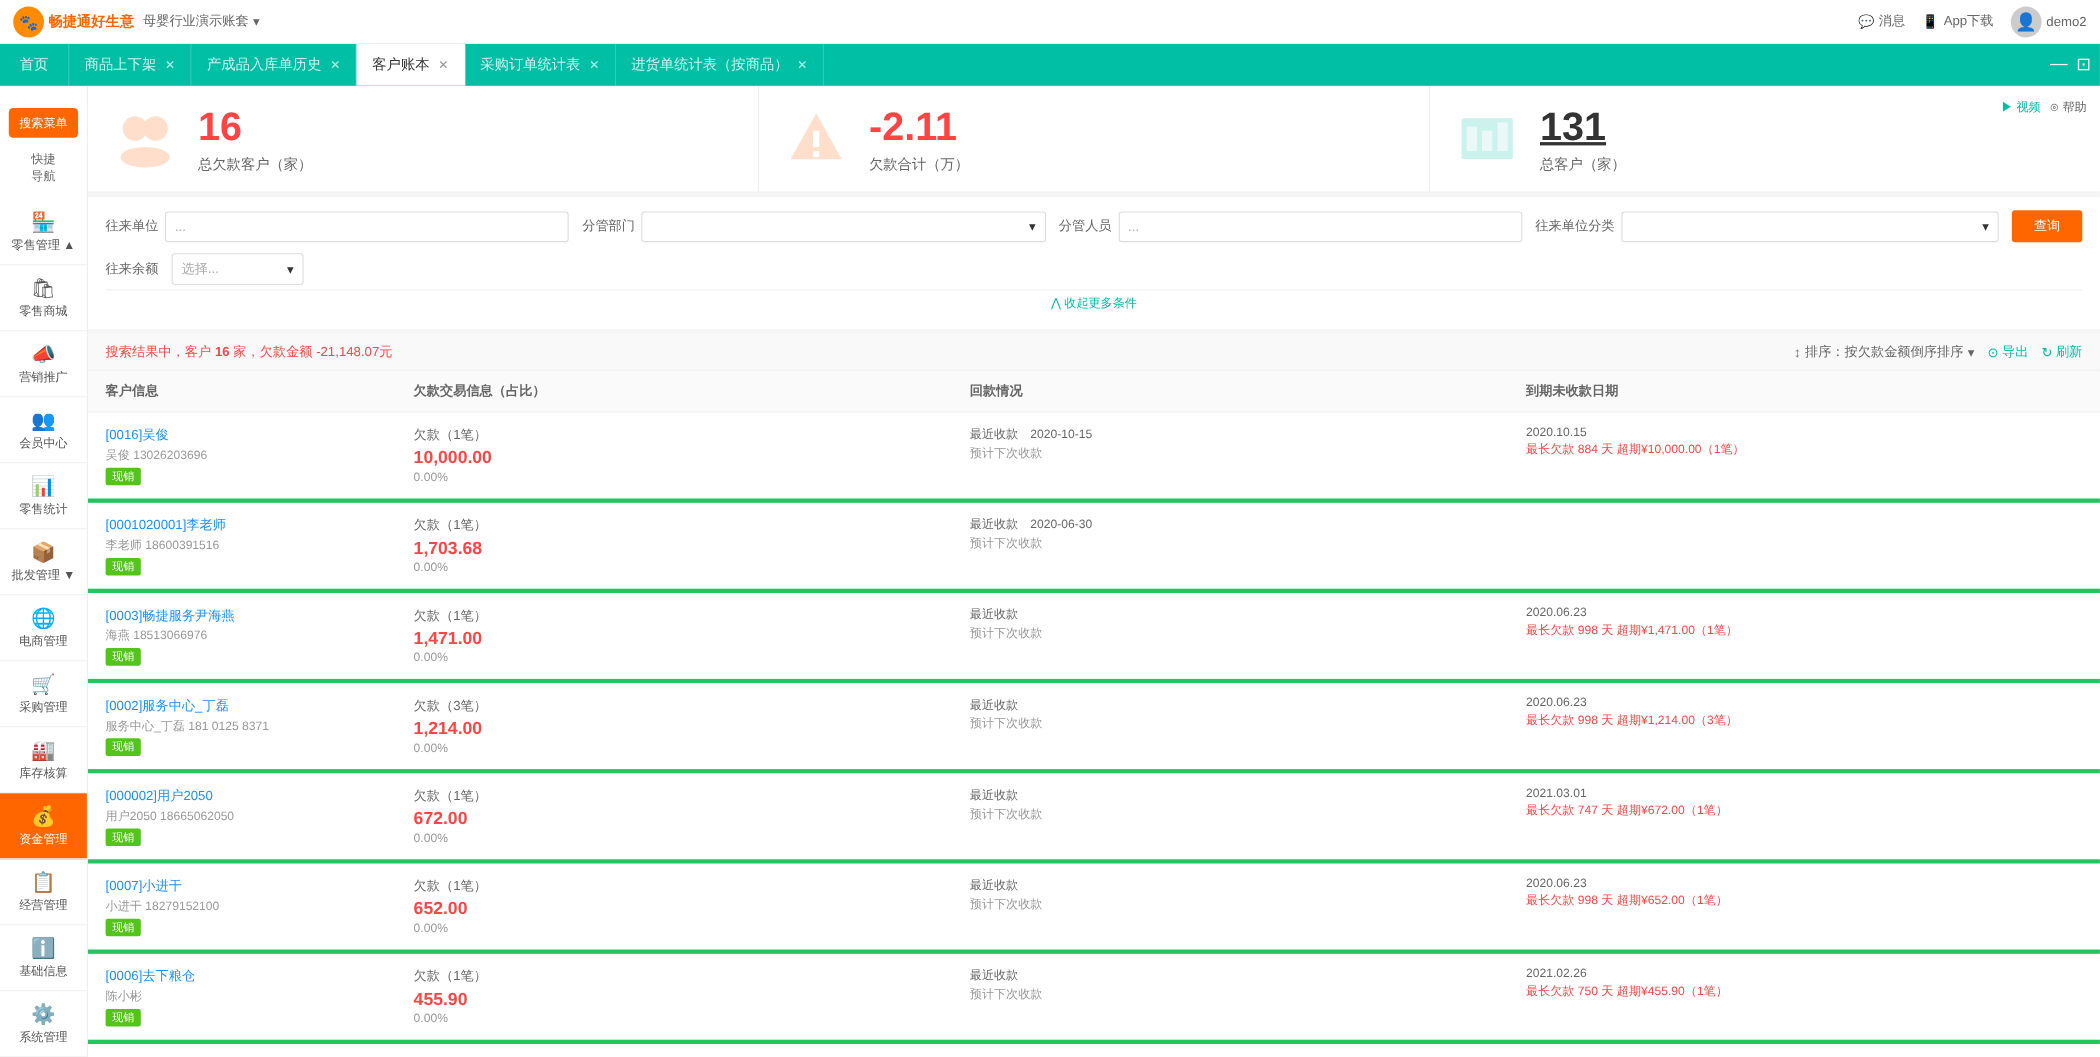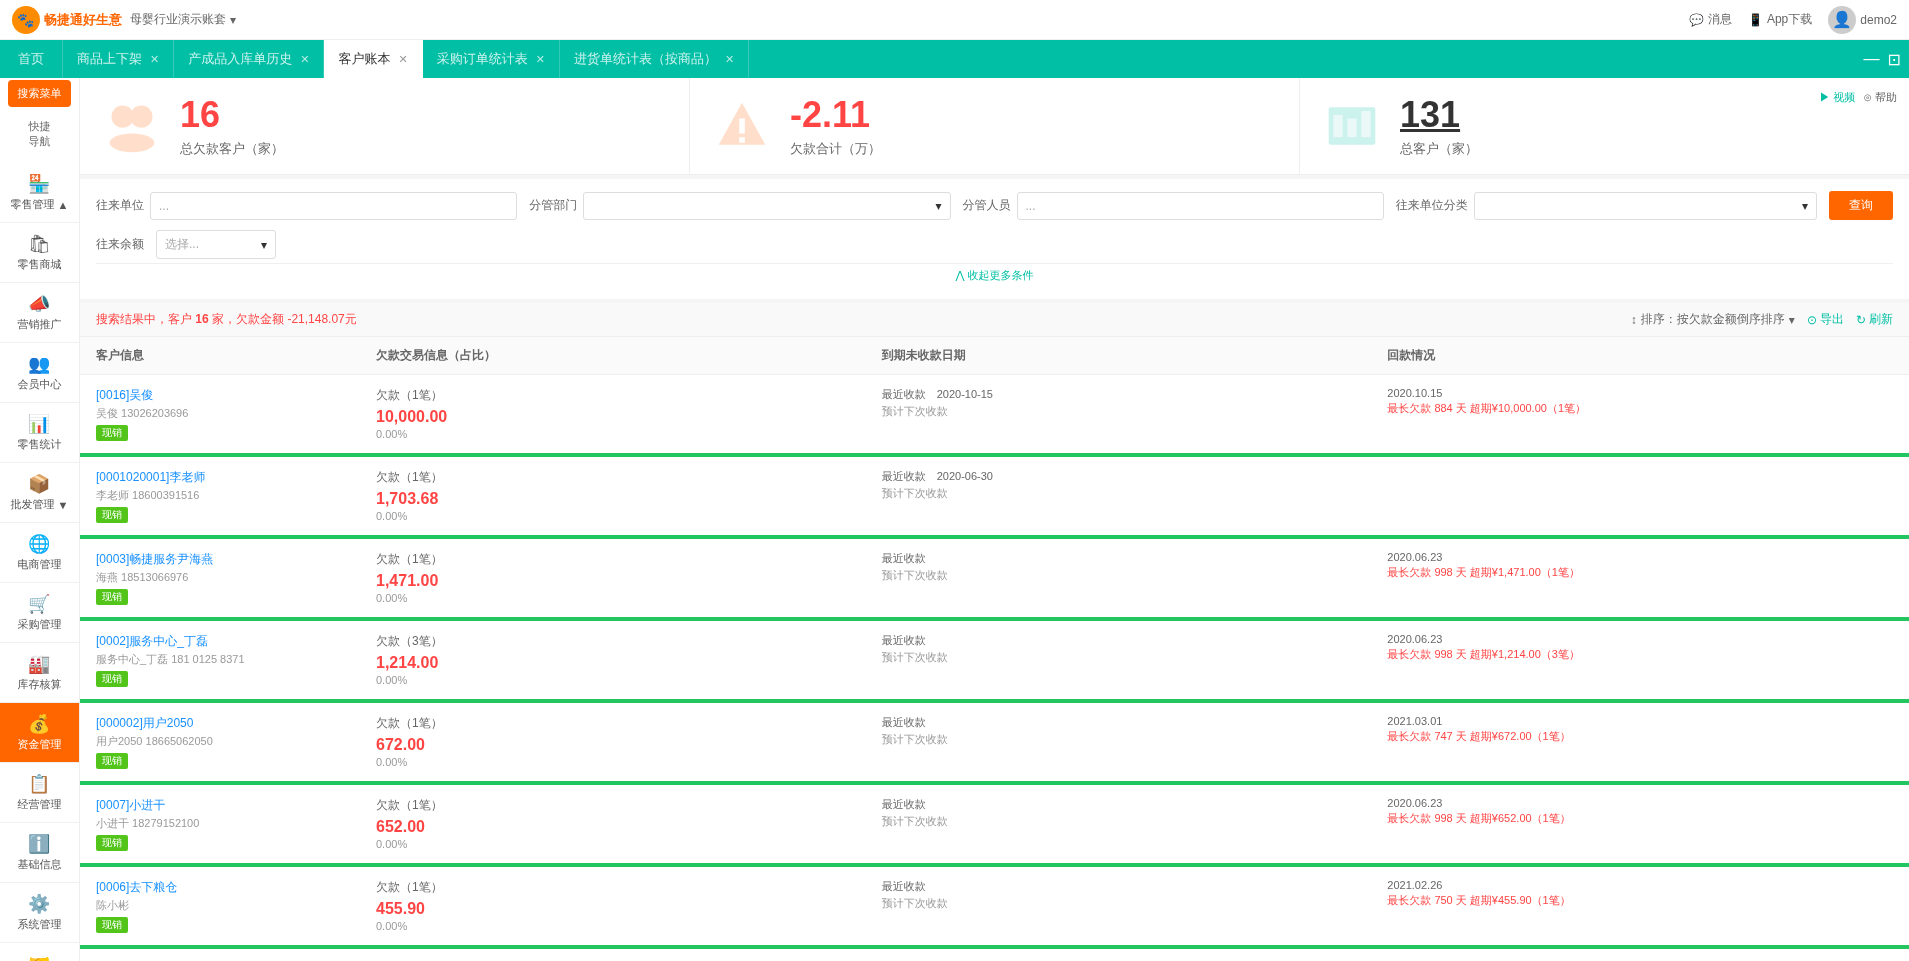--- a/index.html
+++ b/index.html
@@ -24,21 +24,21 @@
     .tab-item.active .tab-close { color: #999; }
     .tab-item:first-child { padding: 0 18px; }
     .tab-bar-end { margin-left: auto; display: flex; align-items: center; gap: 8px; padding-right: 8px; }
     .tab-bar-end span { color: white; font-size: 16px; cursor: pointer; }
 
     
     .main-layout { display: flex; flex: 1; overflow: hidden; }
 
     
     .sidebar { width: 80px; background: #fff; border-right: 1px solid #eee; display: flex; flex-direction: column; flex-shrink: 0; overflow-y: auto; }
-    .sidebar-search { padding: 2px 8px 6px; }
+    .sidebar-search { padding: 20px 8px 6px; }
     .sidebar-search-btn { width: 100%; background: #ff6600; color: white; border: none; border-radius: 4px; padding: 6px 4px; font-size: 11px; cursor: pointer; text-align: center; }
     .sidebar-quick { padding: 6px 24px; font-size: 11px; color: #666; text-align: center; cursor: pointer; }
     .sidebar-item { padding: 10px 4px; text-align: center; font-size: 11px; color: #555; cursor: pointer; border-bottom: 1px solid #f0f0f0; }
     .sidebar-item.active { background: #ff6600; color: white; }
     .sidebar-item .s-icon { font-size: 18px; display: block; margin-bottom: 2px; }
     .sidebar-item-group { display: flex; align-items: center; justify-content: center; gap: 3px; }
 
     
     .content-area { flex: 1; overflow-y: auto; background: #f5f5f5; }
 
@@ -347,22 +347,22 @@
           <span>↻ </span>
           <span>刷新</span>
         </div>
       </div>
     </div>
 
     <div class="data-table">
       <div class="table-header">
         <div>客户信息</div>
         <div>欠款交易信息（占比）</div>
+        <div>回款情况</div>
         <div>到期未收款日期</div>
-        <div>回款情况</div>
       </div>
 
       <div id="table-body">
           <div class="table-row">
     <div>
       <a class="customer-name">[0016]吴俊</a>
       <div class="customer-sub">吴俊 13026203696</div>
       <span class="tag-now">现销</span>
     </div>
     <div>

